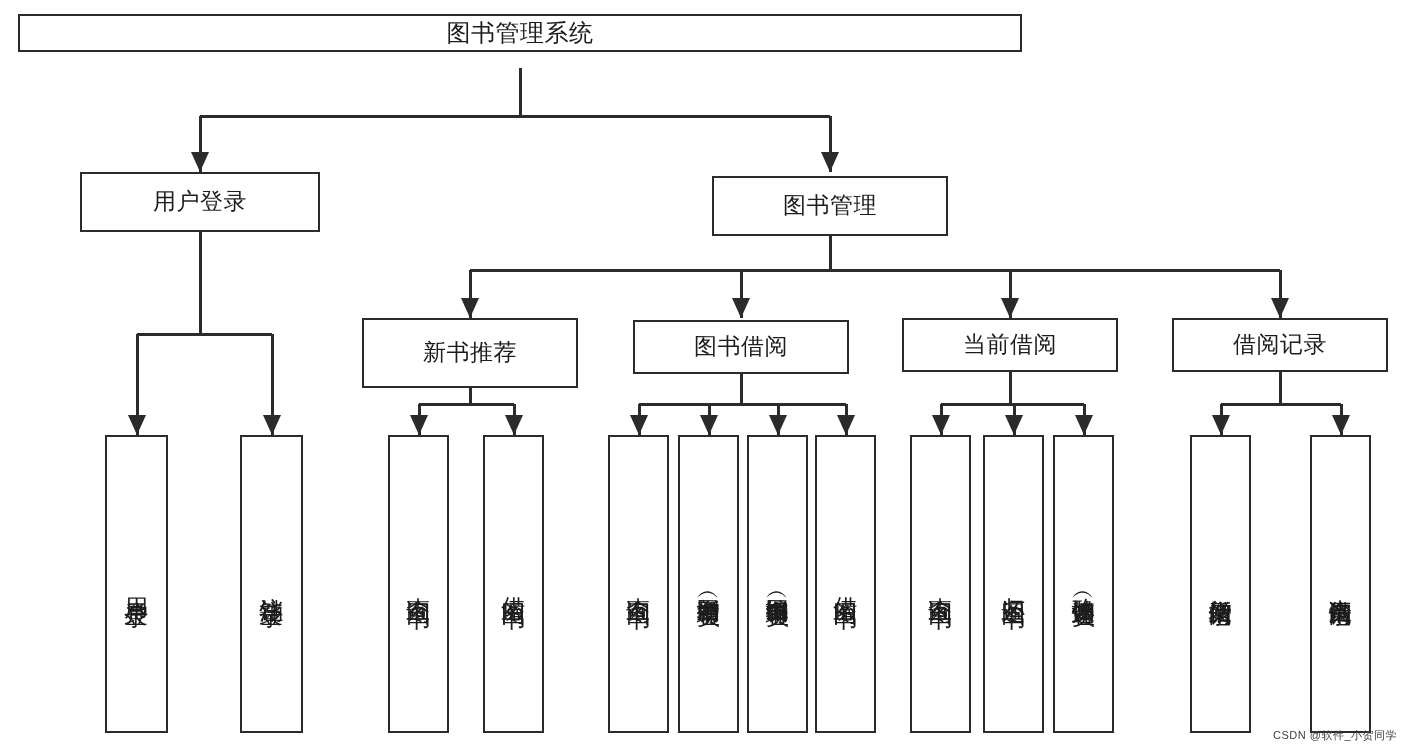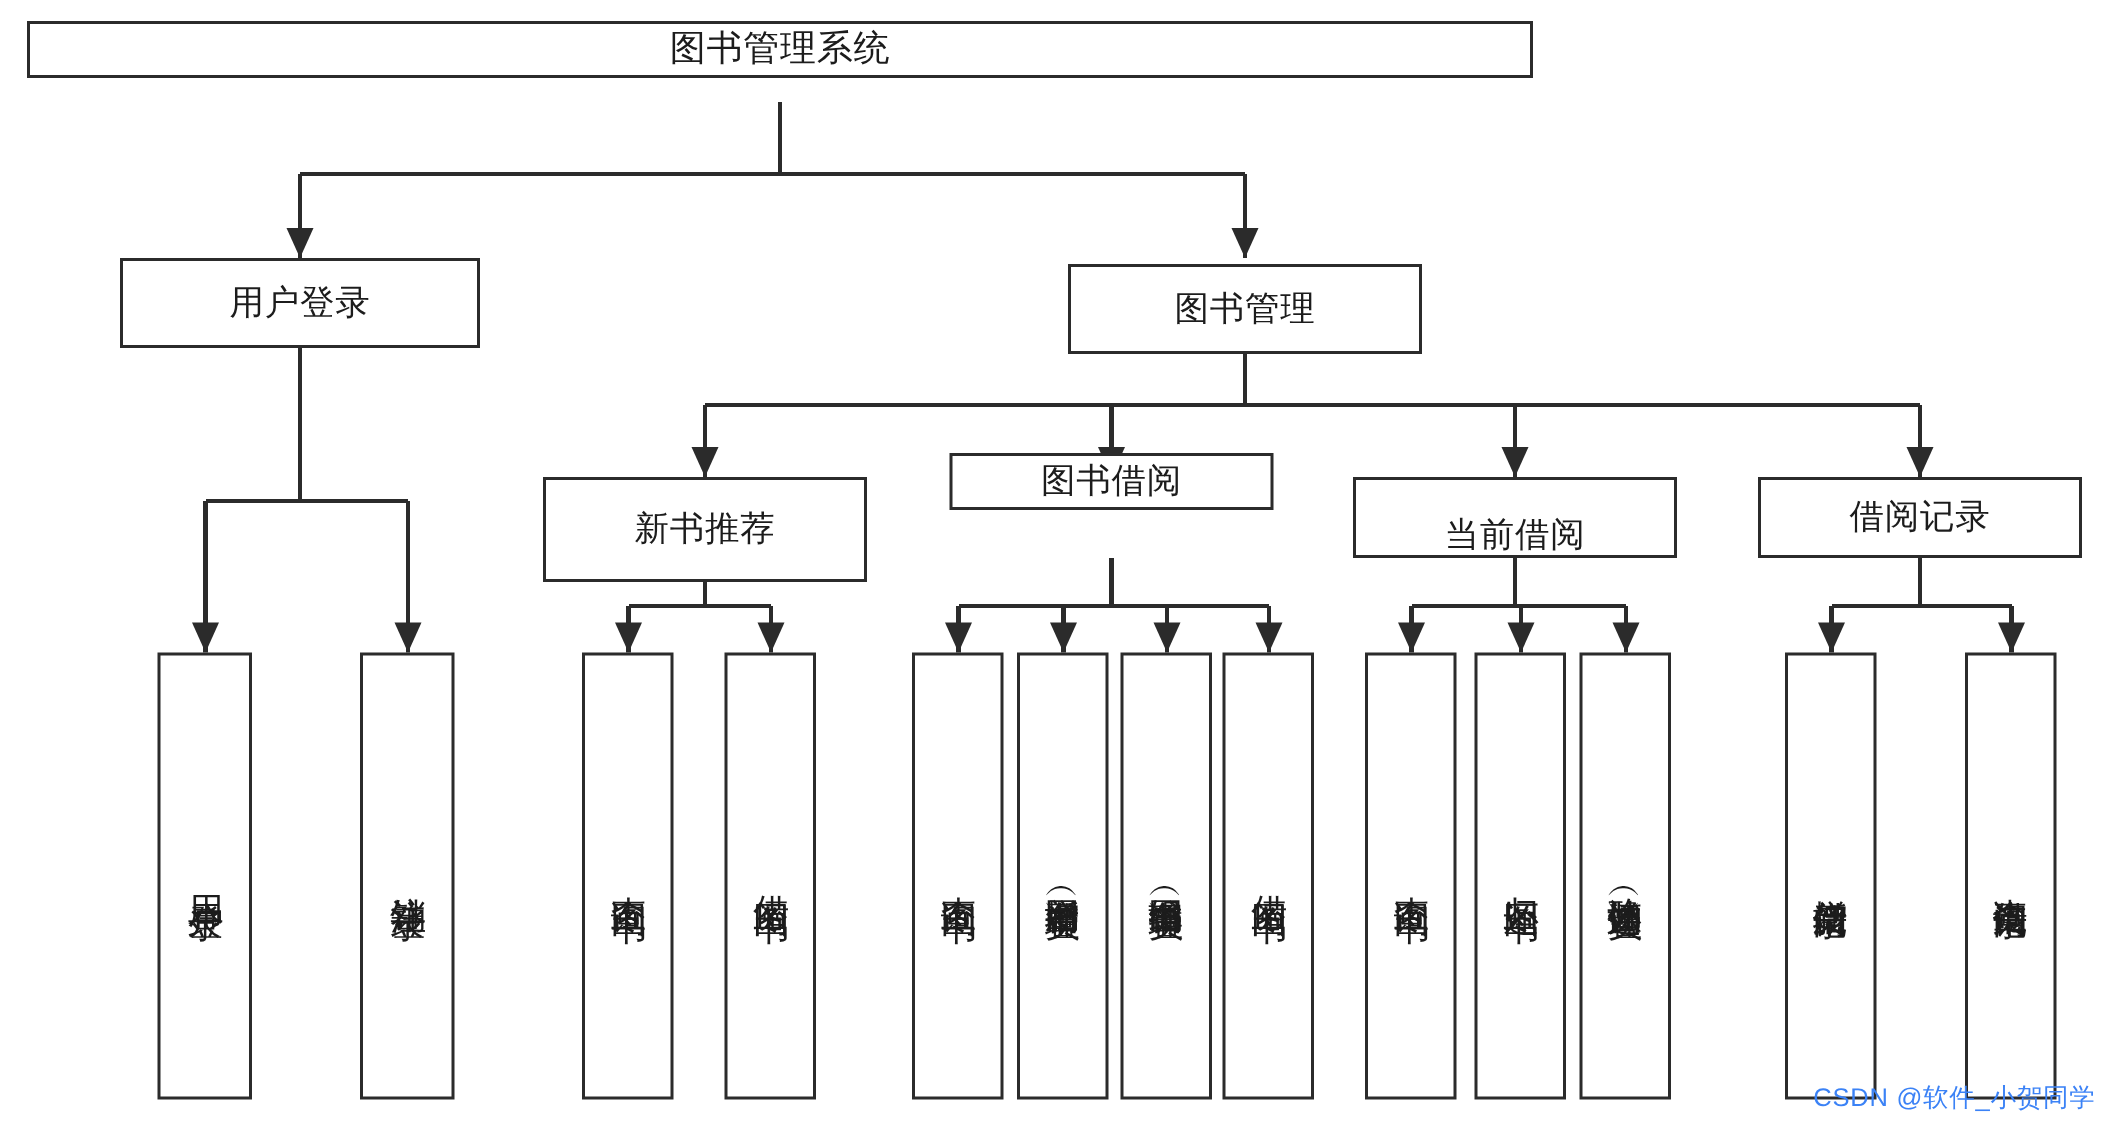--- a/index.html
+++ b/index.html
@@ -60,22 +60,22 @@
     white-space: nowrap;
   }
   .node-box.vertical.tight .node-label {
     font-size: 23px;
     letter-spacing: 1px;
   }
   #watermark {
     position: absolute;
     right: 8px;
     bottom: 4px;
-    font-size: 17px;
-    color: #3b82f6;
+    font-size: 11px;
+    color: #404040;
     letter-spacing: 0.5px;
     white-space: nowrap;
     pointer-events: none;
   }
 </style>
 </head>
 <body>
 
 <div id="diagram-root">
   <svg id="diagram-svg" viewBox="0 0 1405 747" xmlns="http://www.w3.org/2000/svg">
@@ -138,24 +138,24 @@
       </div>
       <div class="node-box horizontal" style="left: 80px; top: 172px; width: 240px; height: 60px;">
         <span class="node-label">用户登录</span>
       </div>
       <div class="node-box horizontal" style="left: 712px; top: 176px; width: 236px; height: 60px;">
         <span class="node-label">图书管理</span>
       </div>
       <div class="node-box horizontal" style="left: 362px; top: 318px; width: 216px; height: 70px;">
         <span class="node-label">新书推荐</span>
       </div>
-      <div class="node-box horizontal" style="left: 633px; top: 302px; width: 216px; height: 38px;">
+      <div class="node-box horizontal" style="left: 633px; top: 320px; width: 216px; height: 54px;">
         <span class="node-label">图书借阅</span>
       </div>
-      <div class="node-box horizontal" style="left: 902px; top: 318px; width: 216px; height: 54px; align-items: flex-end;">
+      <div class="node-box horizontal" style="left: 902px; top: 318px; width: 216px; height: 54px;">
         <span class="node-label">当前借阅</span>
       </div>
       <div class="node-box horizontal" style="left: 1172px; top: 318px; width: 216px; height: 54px;">
         <span class="node-label">借阅记录</span>
       </div>
       <div class="node-box vertical" style="left: 105px; top: 435px; width: 63px; height: 298px;">
         <span class="node-label">用户登录</span>
       </div>
       <div class="node-box vertical" style="left: 240px; top: 435px; width: 63px; height: 298px;">
         <span class="node-label">注销登录</span>

